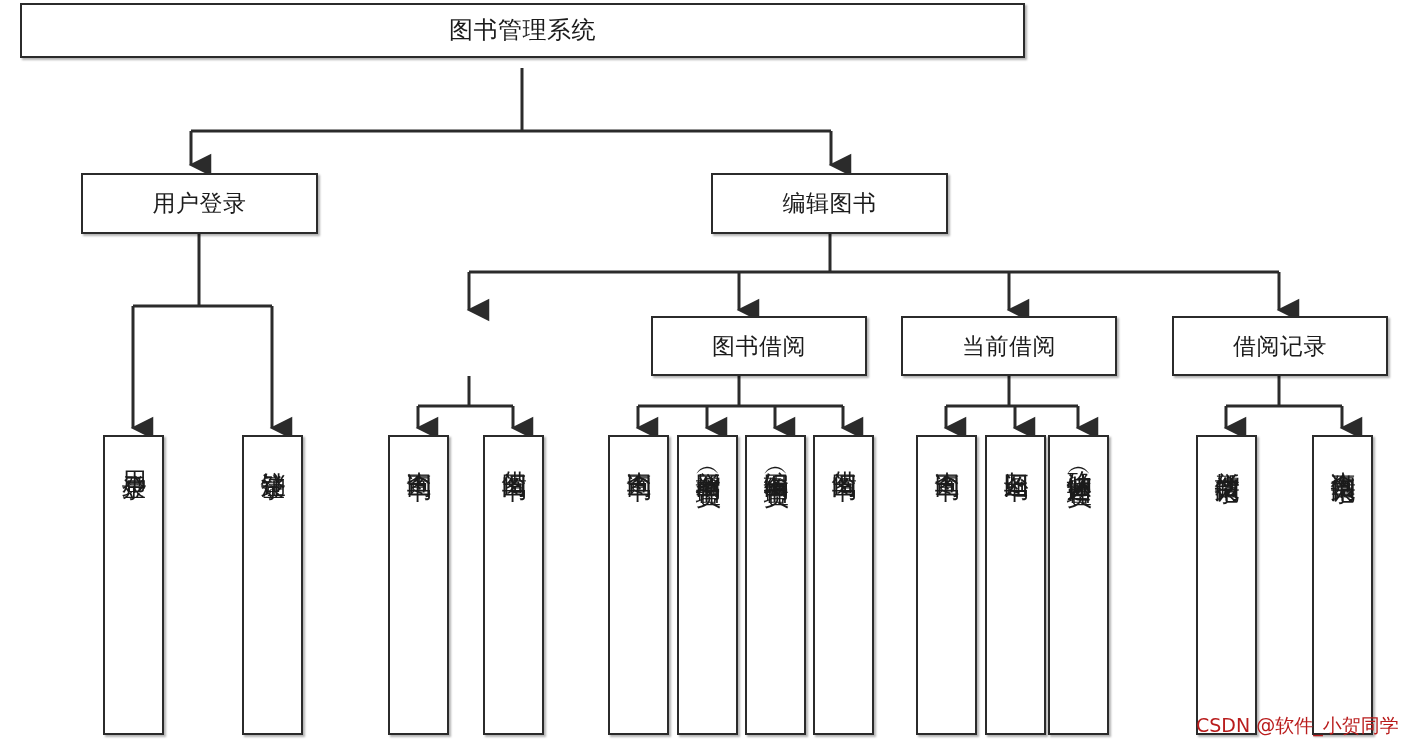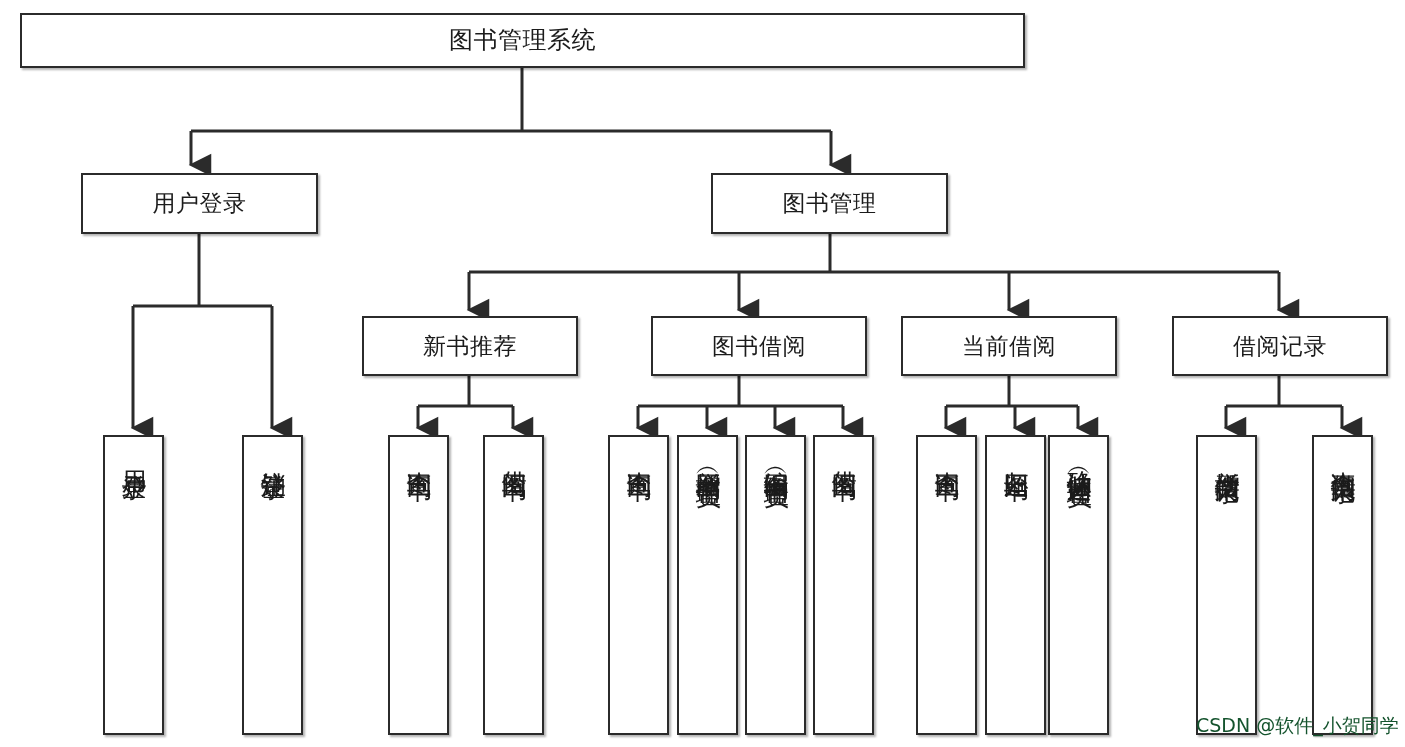--- a/index.html
+++ b/index.html
@@ -54,21 +54,21 @@
     font-size:25px;
     line-height:1.05;
     letter-spacing:2px;
     white-space:nowrap;
   }
   .watermark{
     position:absolute;
     left:1196px;
     top:713px;
     font-size:19px;
-    color:#14532d;
+    color:#b91c1c;
     white-space:nowrap;
     z-index:3;
     font-family:"DejaVu Sans","Liberation Sans",sans-serif;
   }
 </style>
 </head>
 <body>
 
 <div id="stage">
 
@@ -115,34 +115,31 @@
       <path d="M 1015 406 L 1015 428" marker-end="url(#arrow)"></path>
       <path d="M 1078 406 L 1078 428" marker-end="url(#arrow)"></path>
 
       <path d="M 1279 376 L 1279 406"></path>
       <path d="M 1226 406 L 1342 406"></path>
       <path d="M 1226 406 L 1226 428" marker-end="url(#arrow)"></path>
       <path d="M 1342 406 L 1342 428" marker-end="url(#arrow)"></path>
     </g>
   </svg>
 
-  <div class="node root horiz" style="left:20px;top:13px;width:1005px;height:55px;">
+  <div class="node root horiz" style="left:20px;top:3px;width:1005px;height:55px;">
     <span class="label">图书管理系统</span>
   </div>
 
   <div class="node horiz" style="left:81px;top:173px;width:237px;height:61px;">
     <span class="label">用户登录</span>
   </div>
   <div class="node horiz" style="left:711px;top:173px;width:237px;height:61px;">
-    <span class="label">图书管理</span>
+    <span class="label">编辑图书</span>
   </div>
 
-  <div class="node horiz" style="left:362px;top:316px;width:216px;height:60px;">
-    <span class="label">新书推荐</span>
-  </div>
   <div class="node horiz" style="left:632px;top:316px;width:216px;height:60px;margin-left:19px;">
     <span class="label">图书借阅</span>
   </div>
   <div class="node horiz" style="left:1172px;top:316px;width:216px;height:60px;">
     <span class="label">借阅记录</span>
   </div>
   <div class="node horiz" style="left:901px;top:316px;width:216px;height:60px;">
     <span class="label">当前借阅</span>
   </div>
 

